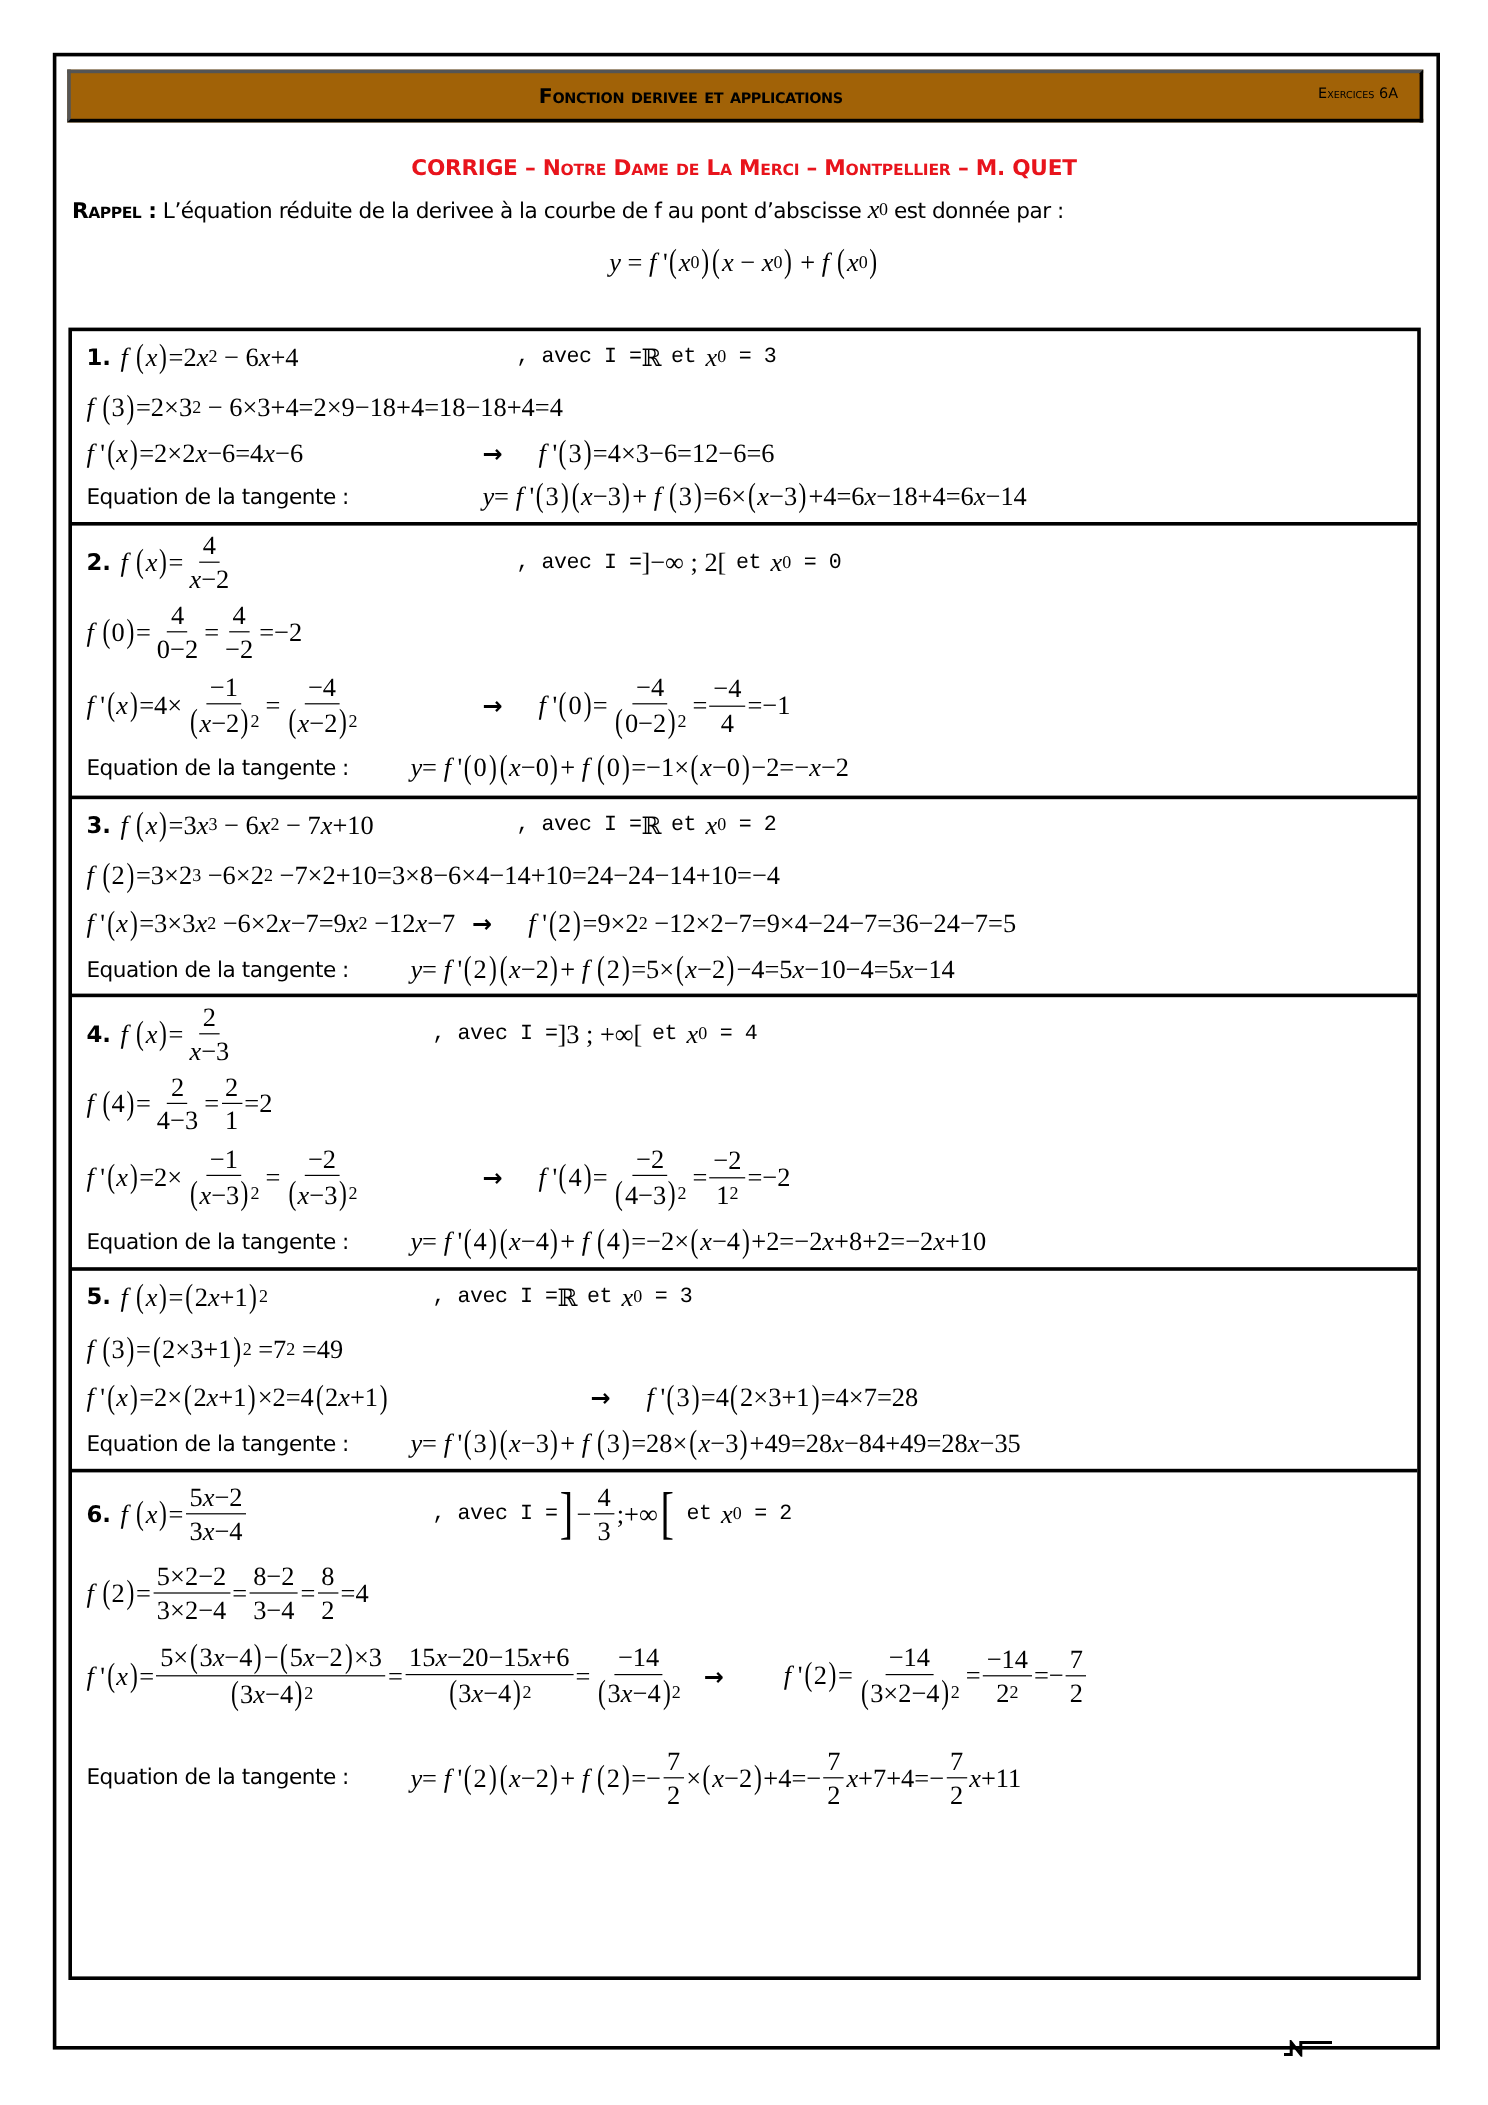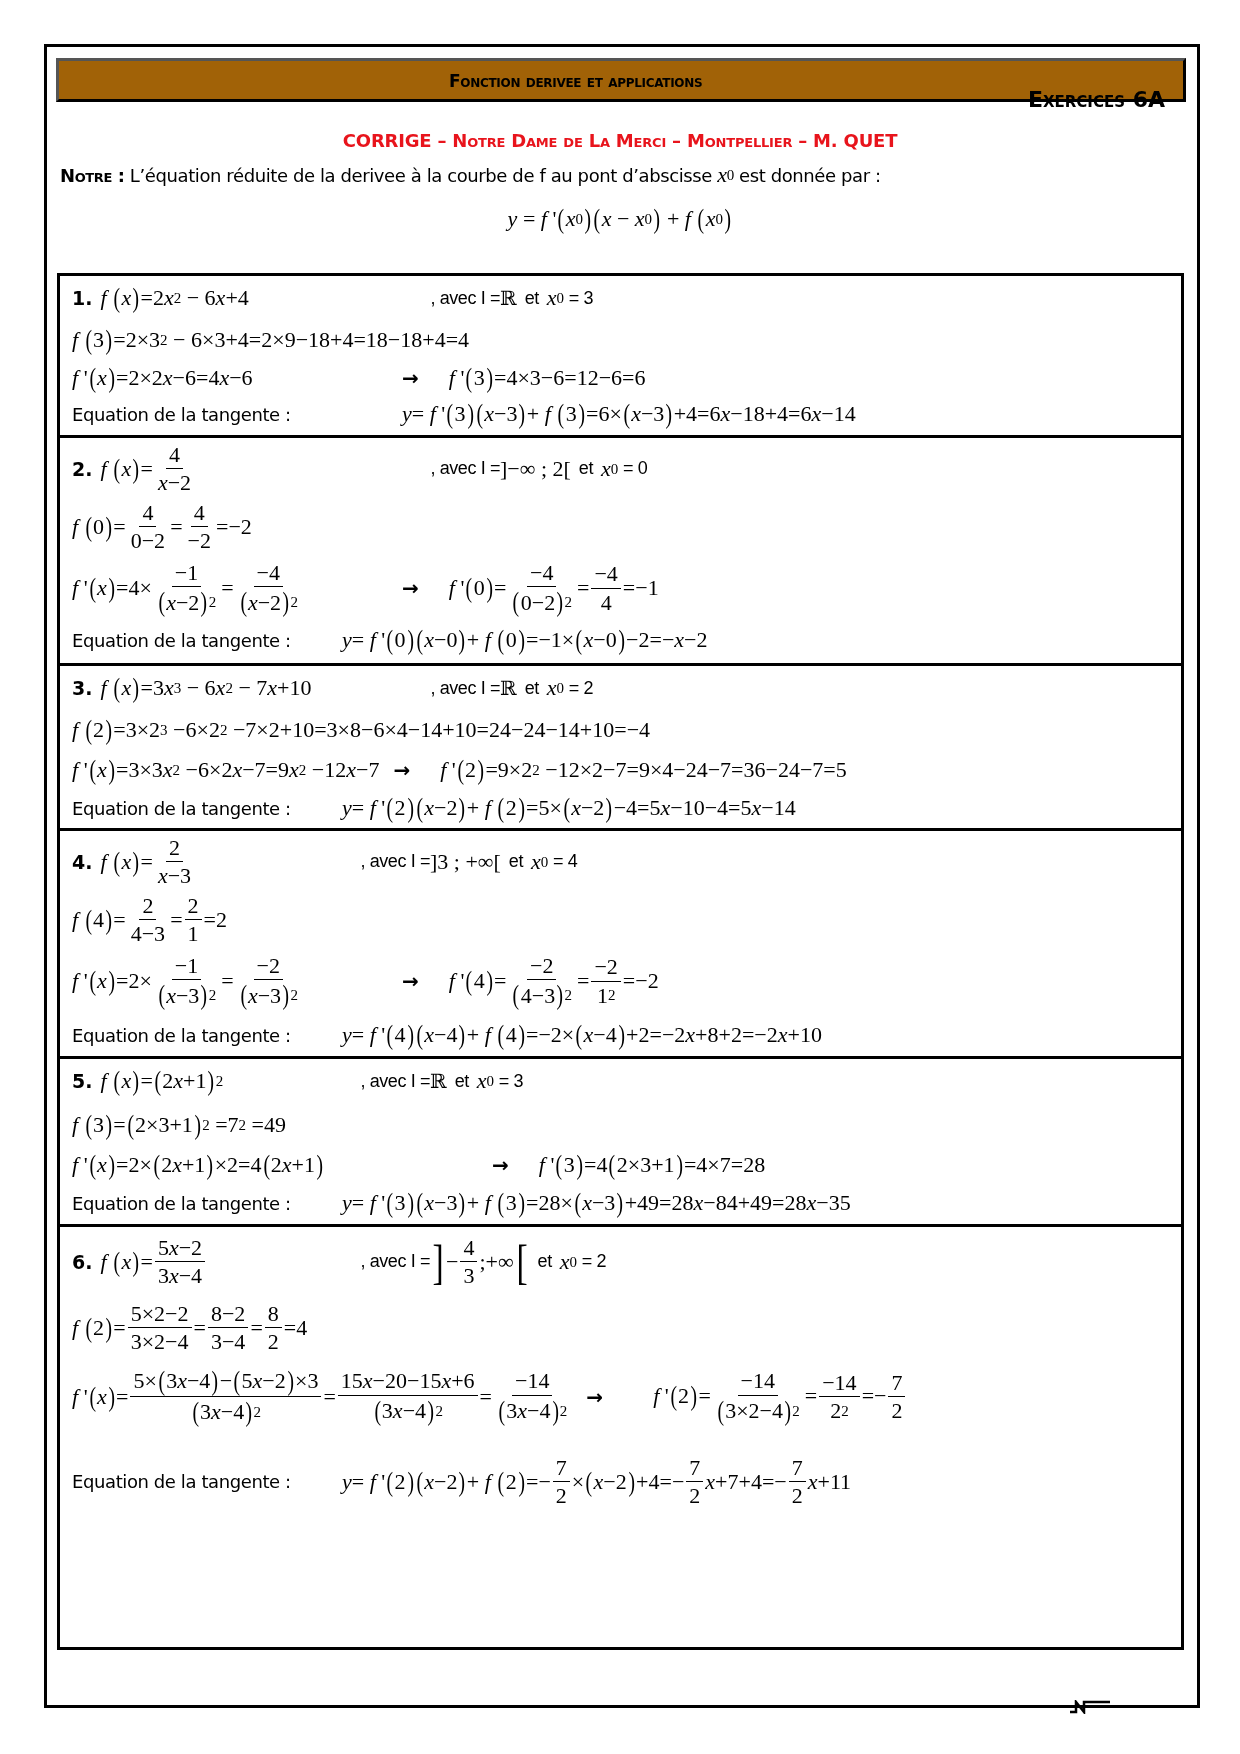--- a/index.html
+++ b/index.html
@@ -12,21 +12,21 @@
   }
   .header-bar {
     position: absolute; left: 56px; top: 58px; width: 1130px; height: 44px;
     background: #a16207; border: 3px solid #000; border-top-color: #555; border-left-color: #555;
   }
   .header-title {
     position: absolute; left: 390px; top: 10px; font-family: "DejaVu Sans", sans-serif;
     font-weight: bold; font-size: 17px; letter-spacing: -0.3px; font-variant: small-caps;
   }
   .header-ref {
-    position: absolute; right: 18px; top: 26px; font-weight: bold; font-size: 22px; font-variant: small-caps;
+    position: absolute; right: 18px; top: 10px; font-weight: normal; font-size: 12px; font-variant: small-caps;
   }
   .credit {
     position: absolute; left: 0; top: 130px; width: 1240px; text-align: center;
     color: #e8141c; font-weight: bold; font-size: 18px; font-variant: small-caps; letter-spacing: -0.2px;
   }
   .rappel {
     position: absolute; left: 60px; top: 162px; font-size: 18px; letter-spacing: -0.4px;
   }
   .rappel b { font-variant: small-caps; }
   .rappel-formula {
@@ -36,21 +36,21 @@
   .exercises {
     position: absolute; left: 57px; top: 273px; width: 1127px; height: 1377px;
     border: 3px solid #000;
   }
   .ex {
     position: absolute; left: 0; width: 100%; border-bottom: 3px solid #000; padding-left: 10px;
   }
   .ex:last-child { border-bottom: none; }
   .line { position: absolute; left: 12px; white-space: nowrap; display: flex; align-items: center; }
   .num { font-weight: bold; font-size: 19px; margin-right: 8px; }
-  .txt { font-family: Liberation Sans, sans-serif; font-size: 18px; letter-spacing: -0.4px; }
+  .txt { font-family: Liberation Mono, monospace; font-size: 18px; letter-spacing: -0.4px; }
   .eq-label { font-family: "DejaVu Sans", sans-serif; font-size: 18px; letter-spacing: -0.4px; }
 
   
   .m { font-family: "Liberation Serif", serif; font-size: 22px; display: inline-flex; align-items: center; white-space: nowrap; }
   .m i { font-style: italic; }
   .m sup { font-size: 15px; vertical-align: 10px; line-height: 0; }
   .m sub { font-size: 15px; vertical-align: -7px; line-height: 0; }
   .frac { display: inline-flex; flex-direction: column; align-items: center; vertical-align: middle; margin: 0 2px; }
   .frac .nu { border-bottom: 1.5px solid #000; padding: 0 3px 1px; text-align: center; line-height: 1.15; display: inline-flex; align-items: center; }
   .frac .de { padding: 1px 3px 0; text-align: center; line-height: 1.15; display: inline-flex; align-items: center; }
@@ -66,21 +66,21 @@
 <div class="page-frame"></div>
 
 <div class="header-bar">
   <span class="header-title">Fonction derivee et applications</span>
   <span class="header-ref">Exercices 6A</span>
 </div>
 
 <div class="credit">CORRIGE – Notre Dame de La Merci – Montpellier – M. QUET</div>
 
 <div class="rappel">
-  <b>Notre :</b><span> L’équation réduite de la derivee à la courbe de f au pont d’abscisse </span><span class="m">
+  <b>Rappel :</b><span> L’équation réduite de la derivee à la courbe de f au pont d’abscisse </span><span class="m">
       <i>x</i>
       <sub>0</sub>
     </span><span> est donnée par :</span>
 </div>
 
 <div class="rappel-formula">
   <span class="m">
     <i>y</i>&nbsp;=&nbsp;<i>f</i>&nbsp;'<span class="big">(</span><i>x</i><sub>0</sub><span class="big">)</span><span class="big">(</span><i>x</i>&nbsp;−&nbsp;<i>x</i><sub>0</sub><span class="big">)</span>&nbsp;+&nbsp;<i>f</i>&nbsp;<span class="big">(</span><i>x</i><sub>0</sub><span class="big">)</span>
   </span>
 </div>

